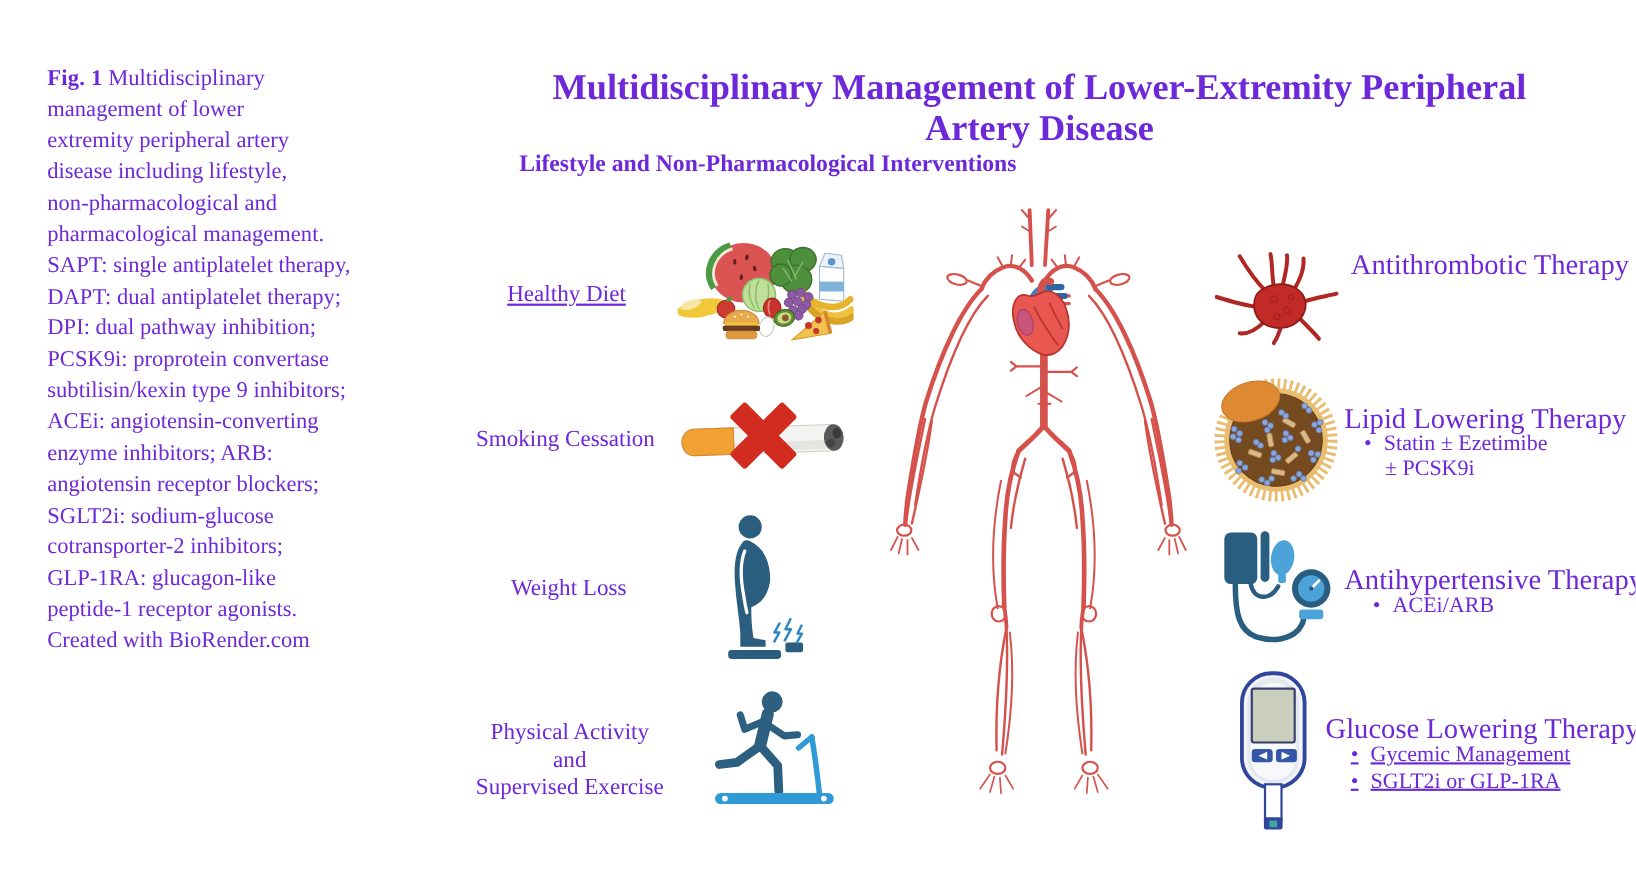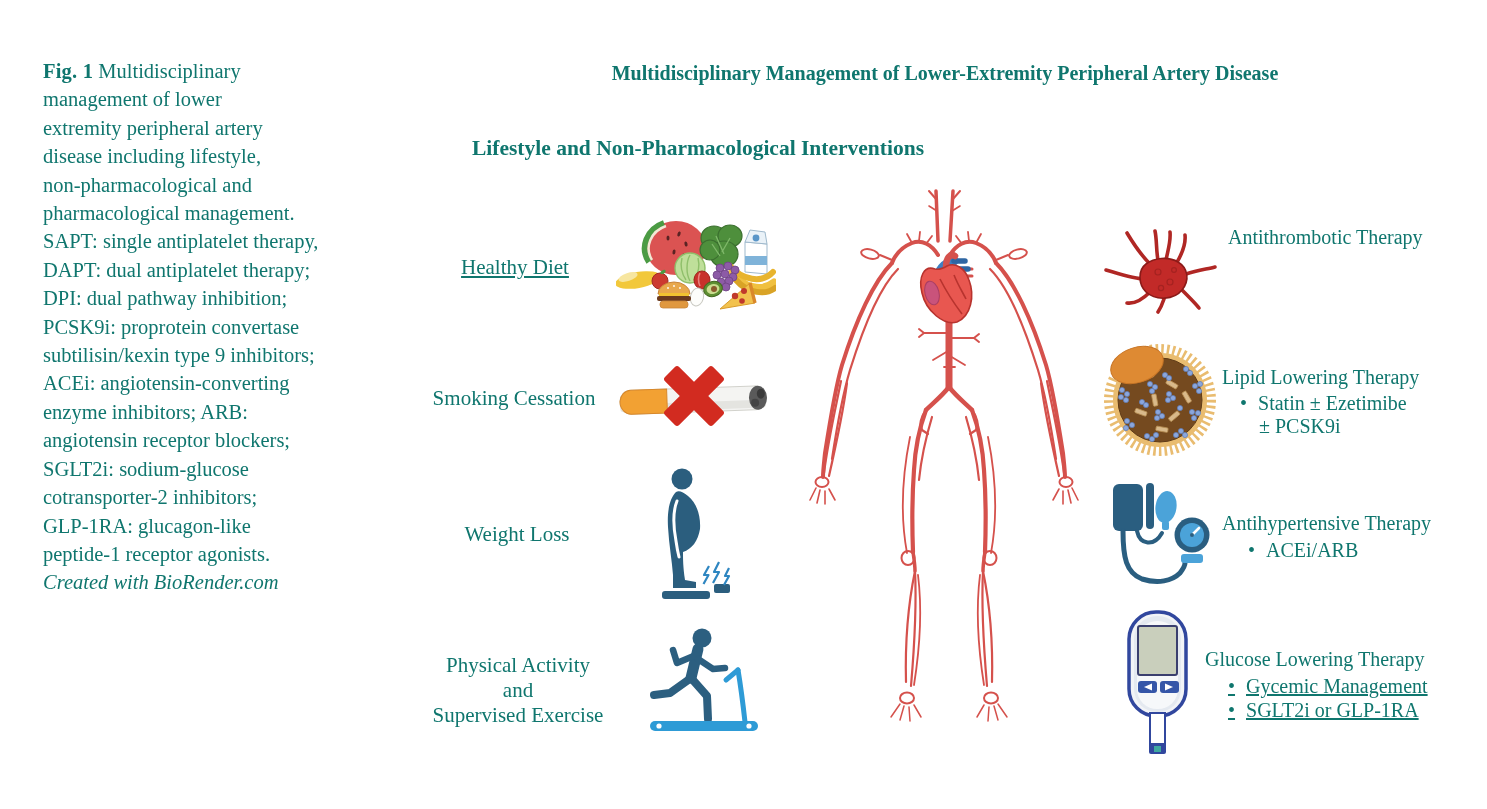--- a/index.html
+++ b/index.html
@@ -1,35 +1,35 @@
 <!DOCTYPE html>
 <html><head>
 <meta charset="utf-8">
 <style>
   html,body{margin:0;padding:0;background:#ffffff;}
   #page{position:relative;width:1487px;height:809px;background:#ffffff;overflow:hidden;
-        font-family:"Liberation Serif","DejaVu Serif",serif;color:#0f766e;}
+        font-family:"Liberation Serif","DejaVu Serif",serif;color:#6d28d9;}
   .abs{position:absolute;}
 
   
   #caption{left:43px;top:57px;font-size:20.5px;line-height:28.4px;white-space:pre;}
   #caption .figlab{font-weight:bold;letter-spacing:.2px;}
-  #caption .credit{font-style:italic;display:block;}
+  #caption .credit{display:block;}
 
   
-  .title{left:464px;top:62px;width:962px;text-align:center;font-weight:bold;font-size:20px;}
+  .title{left:464px;top:62px;width:962px;text-align:center;font-weight:bold;font-size:33px;}
   .hdr{font-weight:bold;font-size:21.5px;text-align:center;}
   #hdr-left{left:448px;top:136px;width:500px;}
   #hdr-right{left:954px;top:136px;width:420px;}
 
   
   .life-label{font-size:21px;text-align:center;transform:translateX(-50%);white-space:pre-line;line-height:25px;}
 
   
-  .ph-title{font-size:20px;white-space:nowrap;}
+  .ph-title{font-size:26px;white-space:nowrap;}
   .ph-bullets{font-size:20px;line-height:24px;}
   .ph-bullets .b::before{content:"\2022";margin-right:11px;}
   .ph-bullets.widegap .b{line-height:23.5px;}
   .ph-bullets.widegap .b::before{margin-right:38px;margin-left:4px;}
   .ph-bullets .cont{padding-left:19px;line-height:22px;}
   svg{display:block;}
 </style>
 </head>
 <body>
 

